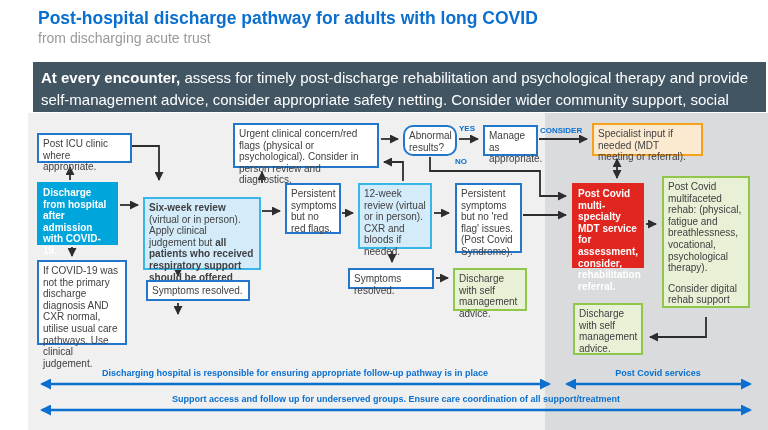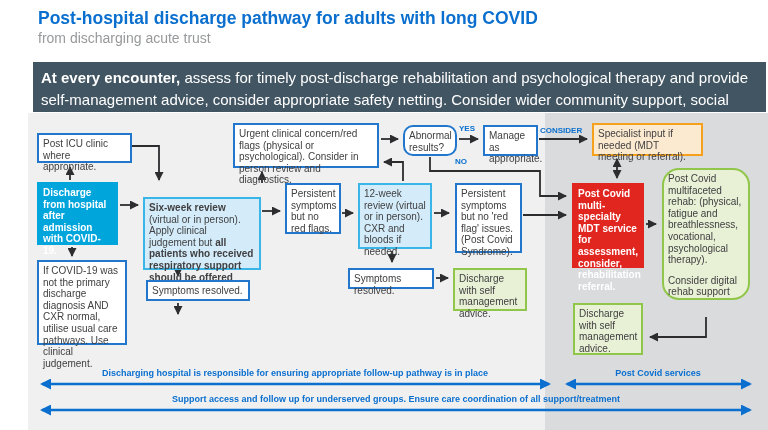--- a/index.html
+++ b/index.html
@@ -107,21 +107,21 @@
   <div class="bx" style="left:483px;top:125px;width:55px;height:31px;"><span>Manage as appropriate.</span></div>
 
   <div class="bx orange" style="left:592px;top:123px;width:111px;height:33px;"><span>Specialist input if needed (MDT meeting or referral).</span></div>
 
   <div class="bx" style="left:455px;top:183px;width:67px;height:70px;"><span>Persistent symptoms but no 'red flag' issues. (Post Covid Syndrome).</span></div>
 
   <div class="bx green" style="left:453px;top:268px;width:74px;height:43px;"><span>Discharge with self management advice.</span></div>
 
   <div class="bx red" style="left:572px;top:183px;width:72px;height:85px;"><span>Post Covid multi-specialty MDT service for assessment, consider, rehabilitation referral.</span></div>
 
-  <div class="bx green" style="left:662px;top:168px;width:88px;height:132px;border-radius:17px;">
+  <div class="bx green" style="left:662px;top:176px;width:88px;height:132px;">
     <div>Post Covid multifaceted rehab: (physical, fatigue and breathlessness, vocational, psychological therapy).</div>
     <div class="gap"></div>
     <div>Consider digital rehab support</div>
   </div>
 
   <div class="bx green" style="left:573px;top:303px;width:70px;height:52px;"><span>Discharge with self management advice.</span></div>
 
   <div class="lbl" style="left:459px;top:124px;">YES</div>
   <div class="lbl" style="left:455px;top:157px;">NO</div>
   <div class="lbl" style="left:540px;top:126px;">CONSIDER</div>

